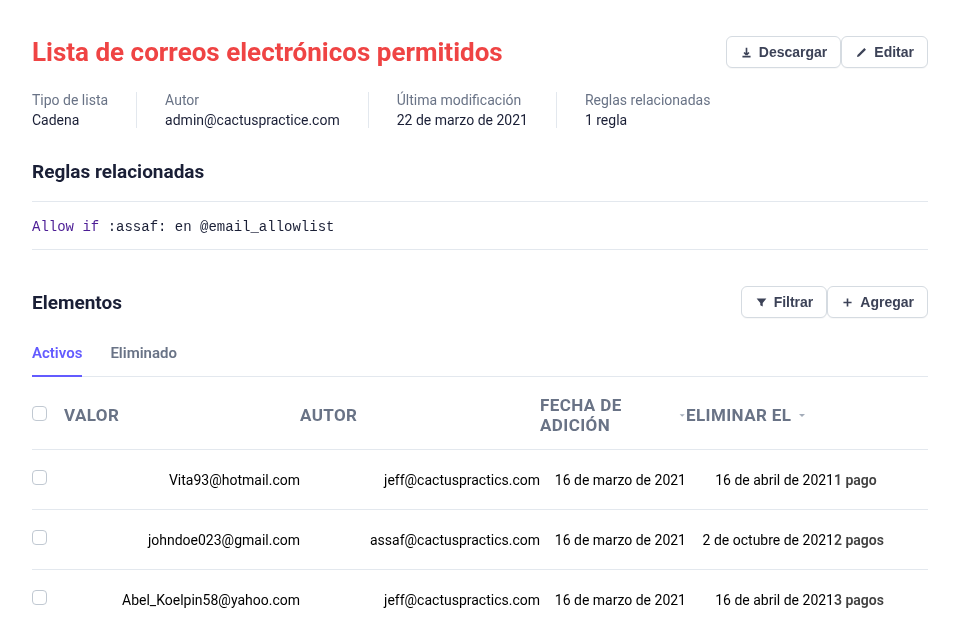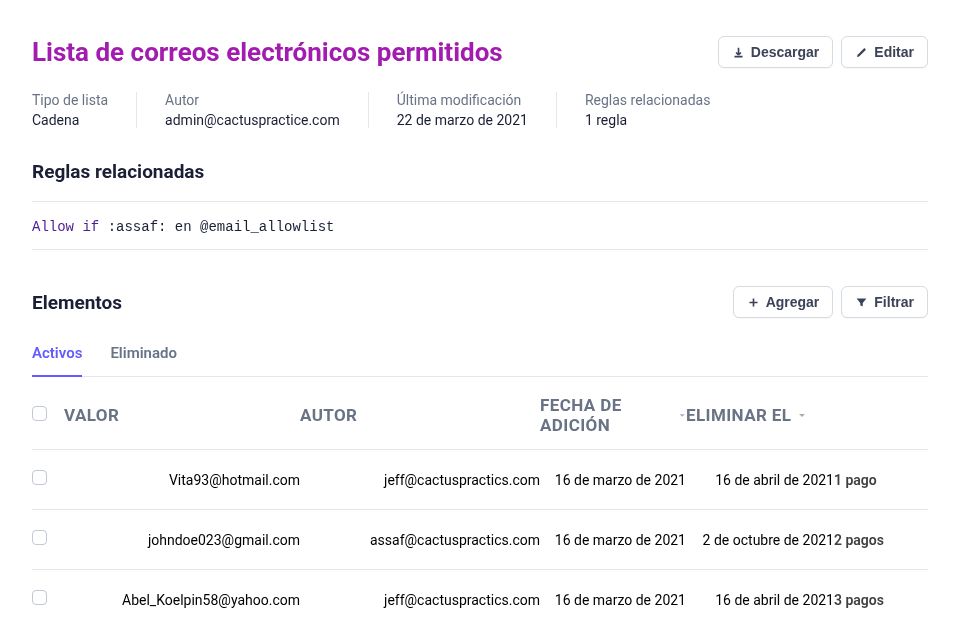--- a/index.html
+++ b/index.html
@@ -21,25 +21,25 @@
     }
     .header-row {
       display: flex;
       justify-content: space-between;
       align-items: center;
       margin-bottom: 24px;
     }
     .page-title {
       font-size: 26px;
       font-weight: 700;
-      color: #a21caf;
+      color: #ef4444;
     }
     .button-group {
       display: flex;
-      gap: 8px;
+      gap: 0;
       border-radius: 14px;
     }
     .btn {
       display: inline-flex;
       align-items: center;
       gap: 6px;
       padding: 7px 13px;
       border: 1px solid #d5dbe1;
       border-radius: 6px;
       background: #fff;
@@ -234,30 +234,30 @@
 
   <h2 class="section-title">Reglas relacionadas</h2>
   <div class="rule-block">
     <span class="rule-code"><span class="kw">Allow if </span><span>:assaf: en @email_allowlist</span></span>
   </div>
 
   <div class="elements-header">
     <h2 class="section-title" style="margin-bottom:0">Elementos</h2>
     <div class="button-group">
       <button class="btn">
+        <svg viewBox="0 0 16 16" fill="currentColor">
+            <path d="M2 3h12l-4.5 5.5V13l-3-1.5V8.5L2 3z"></path>
+          </svg>
+        <span>Filtrar</span>
+      </button>
+      <button class="btn">
         <svg viewBox="0 0 16 16" fill="none" stroke="currentColor" stroke-width="2">
             <path d="M8 3v10M3 8h10"></path>
           </svg>
         <span>Agregar</span>
-      </button>
-      <button class="btn">
-        <svg viewBox="0 0 16 16" fill="currentColor">
-            <path d="M2 3h12l-4.5 5.5V13l-3-1.5V8.5L2 3z"></path>
-          </svg>
-        <span>Filtrar</span>
       </button>
     </div>
   </div>
 
   <div class="tabs">
     <div class="tab active">Activos</div>
     <div class="tab">Eliminado</div>
   </div>
 
   <div class="table">

